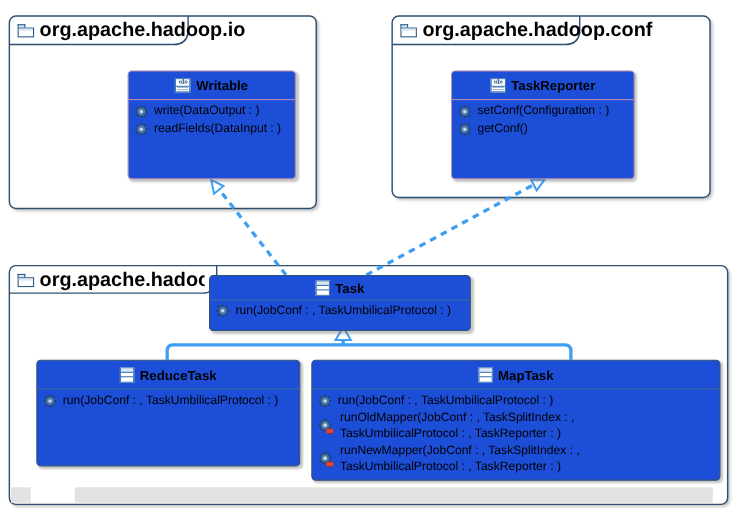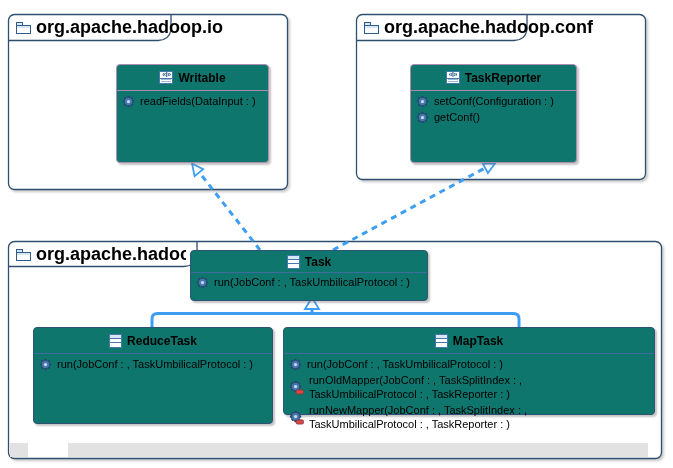--- a/index.html
+++ b/index.html
@@ -28,21 +28,21 @@
     position: absolute; z-index: 1;
     display: flex; align-items: center; gap: 5px;
     padding-left: 8px;
     font-weight: bold; font-size: 18px; color: #000;
     white-space: nowrap;
   }
   .pkg-label.clip { overflow: hidden; }
 
   .clsbox {
     position: absolute; z-index: 2;
-    background: #0f766e;
+    background: #1d4ed8;
     border-radius: 4px;
     box-shadow: 2px 2px 2px rgba(110,110,110,0.4);
   }
   .clsbox.iface { border: 1px solid #AF8CAE; }
   .clsbox.task  { border: 1px solid #2E5375; }
 
   .cls-title {
     display: flex; align-items: center; justify-content: center; gap: 5px;
     font-weight: bold; font-size: 12px; color: #000;
     height: 26px;
@@ -174,20 +174,35 @@
           <g stroke="#24456B" stroke-width="2.4">
             <line x1="8" y1="1" x2="8" y2="15"></line>
               <line x1="1" y1="8" x2="15" y2="8"></line>
             <line x1="3" y1="3" x2="13" y2="13"></line>
               <line x1="13" y1="3" x2="3" y2="13"></line>
           </g>
           <circle cx="8" cy="8" r="5.2" fill="#4677AE" stroke="#24456B"></circle>
           <circle cx="8" cy="8" r="2" fill="#C9D9EC"></circle>
         </svg>
         <span class="mtext">
+            <span>write(DataOutput : )</span>
+          </span>
+      </div>
+      <div class="method">
+        <svg class="gear" width="13" height="13" viewBox="0 0 16 16">
+          <g stroke="#24456B" stroke-width="2.4">
+            <line x1="8" y1="1" x2="8" y2="15"></line>
+              <line x1="1" y1="8" x2="15" y2="8"></line>
+            <line x1="3" y1="3" x2="13" y2="13"></line>
+              <line x1="13" y1="3" x2="3" y2="13"></line>
+          </g>
+          <circle cx="8" cy="8" r="5.2" fill="#4677AE" stroke="#24456B"></circle>
+          <circle cx="8" cy="8" r="2" fill="#C9D9EC"></circle>
+        </svg>
+        <span class="mtext">
             <span>readFields(DataInput : )</span>
           </span>
       </div>
     </div>
   </div>
 
   <div class="clsbox iface" style="left:410px; top:64px; width:167px; height:99px;">
     <div class="cls-title">
       <span class="ic-iface">
         <span class="glyph">«I»</span>
@@ -280,21 +295,21 @@
           <circle cx="8" cy="8" r="5.2" fill="#4677AE" stroke="#24456B"></circle>
           <circle cx="8" cy="8" r="2" fill="#C9D9EC"></circle>
         </svg>
         <span class="mtext">
             <span>run(JobConf : , TaskUmbilicalProtocol : )</span>
           </span>
       </div>
     </div>
   </div>
 
-  <div class="clsbox task" style="left:283px; top:327px; width:372px; height:88px;">
+  <div class="clsbox task" style="left:283px; top:327px; width:372px; height:110px;">
     <div class="cls-title">
       <span class="ic-class">
         <span class="b1"></span>
           <span class="b2"></span>
           <span class="b3"></span>
       </span>
       <span>MapTask</span>
     </div>
     <div class="methods">
       <div class="method">

